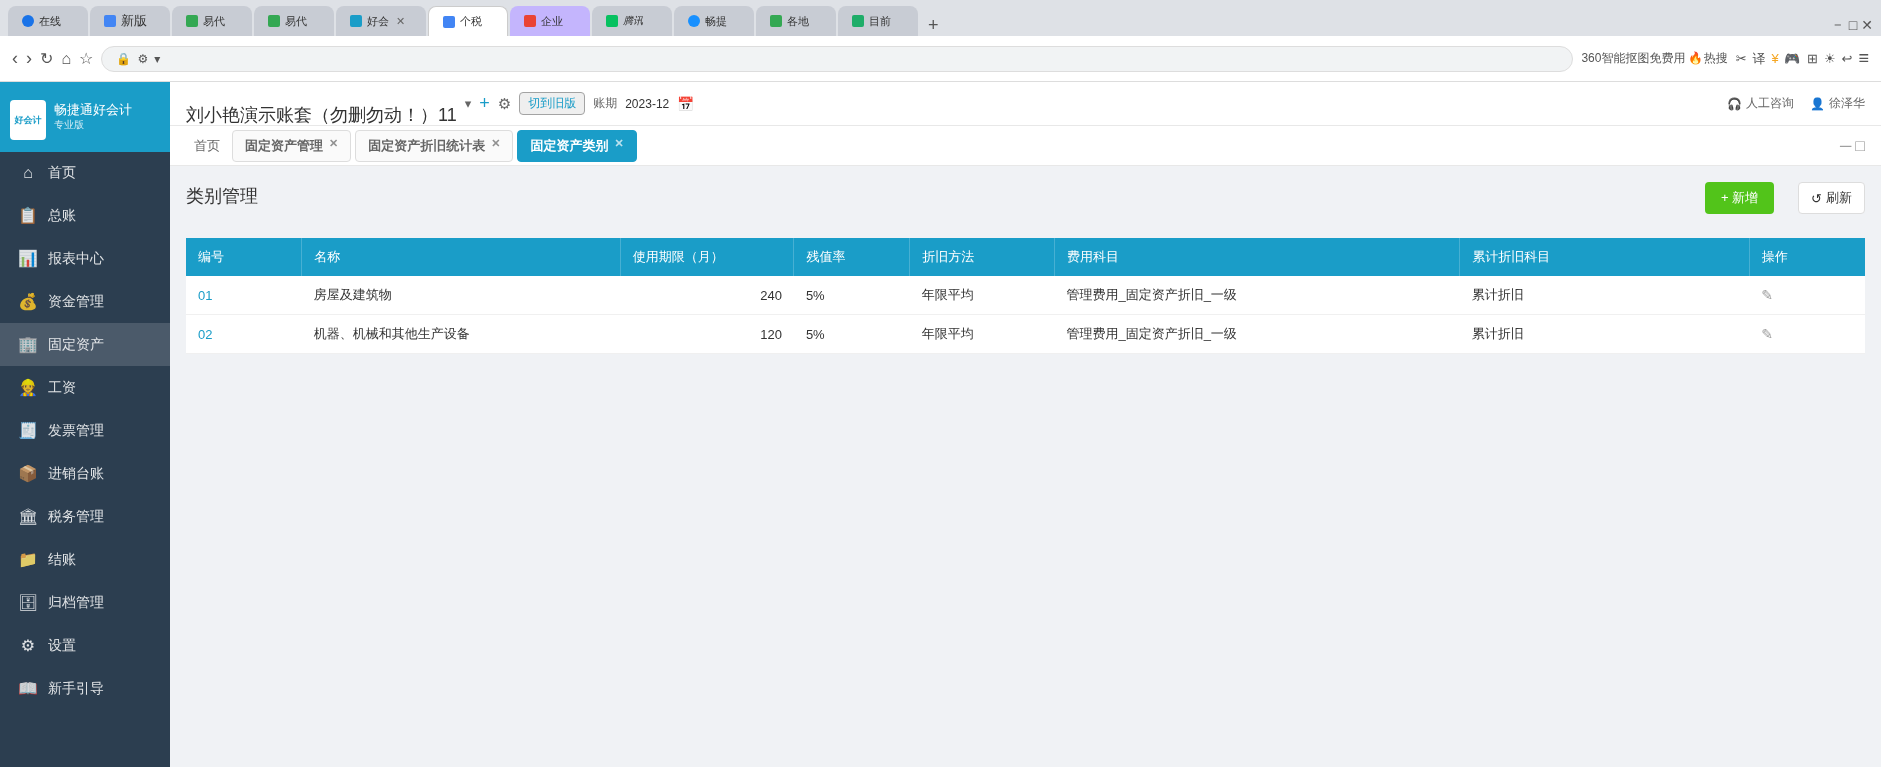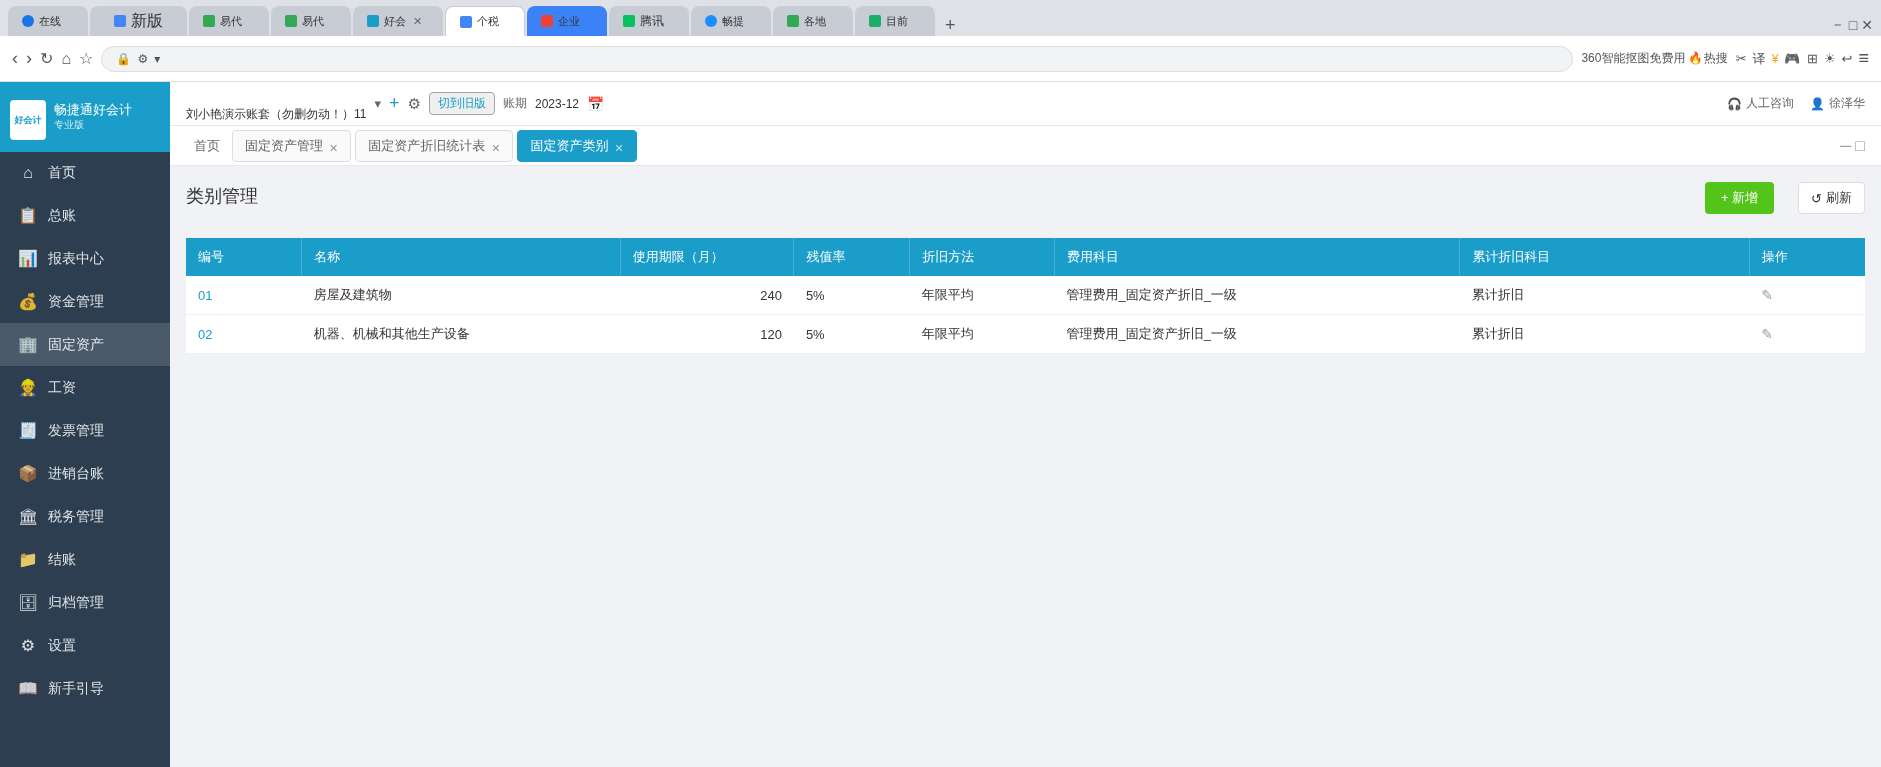--- a/index.html
+++ b/index.html
@@ -27,21 +27,21 @@
     .top-bar-left { display: flex; align-items: center; gap: 8px; font-size: 13px; }
     .account-tag { border: 1px solid #a3a3a3; color: #1a9dc8; padding: 2px 8px; border-radius: 4px; font-size: 12px; cursor: pointer; }
     .period-label { color: #666; font-size: 12px; }
     .period-val { color: #333; font-size: 12px; }
     .top-bar-right { display: flex; align-items: center; gap: 16px; color: #666; font-size: 12px; }
     .user-info { display: flex; align-items: center; gap: 4px; cursor: pointer; }
 
     
     .breadcrumb-tabs { display: flex; align-items: center; background: #fff; border-bottom: 1px solid #e8e8e8; padding: 0 16px; height: 40px; gap: 4px; }
     .breadcrumb-home { color: #666; font-size: 13px; cursor: pointer; padding: 8px 8px; }
-    .page-tab { display: flex; align-items: flex-end; gap: 6px; padding: 6px 12px; border: 1px solid #ddd; border-radius: 4px; font-size: 13px; cursor: pointer; color: #666; background: #fafafa; }
+    .page-tab { display: flex; align-items: flex-start; gap: 6px; padding: 6px 12px; border: 1px solid #ddd; border-radius: 4px; font-size: 13px; cursor: pointer; color: #666; background: #fafafa; font-weight: bold; }
     .page-tab.active-tab { background: #1a9dc8; color: #fff; border-color: #1a9dc8; }
     .tab-x { font-size: 11px; opacity: 0.7; }
 
     
     .content-area { flex: 1; padding: 16px; overflow: auto; }
 
     .page-title { font-size: 18px; color: #333; font-weight: 500; margin-bottom: 16px; }
 
     .action-bar { display: flex; justify-content: flex-end; gap: 24px; margin-bottom: 12px; }
     .btn-add { background: #52c41a; color: #fff; border: none; padding: 6px 16px; border-radius: 4px; cursor: pointer; font-size: 13px; display: flex; align-items: center; gap: 4px; }
@@ -60,46 +60,46 @@
     .edit-icon { color: #999; cursor: pointer; font-size: 14px; }
   </style>
 </head>
 <body>
 
 <div style="background:#dee1e6; display:flex; align-items:flex-end; padding: 4px 0 0 8px; height:36px; gap:2px;">
   <div style="display:flex;align-items:center;gap:5px;padding:5px 14px;background:#c8ccd4;border-radius:8px 8px 0 0;font-size:11px;height:30px;min-width:80px;">
     <span style="width:12px;height:12px;background:#1a73e8;border-radius:50%;display:inline-block;"></span>
     <span>在线</span>
   </div>
-  <div style="display:flex;align-items:center;gap:5px;padding:5px 24px;background:#c8ccd4;border-radius:8px 8px 0 0;font-size:16px;height:30px;min-width:80px;">
+  <div style="display:flex;align-items:center;gap:5px;padding:5px 14px;background:#c8ccd4;border-radius:8px 8px 0 0;font-size:13px;height:30px;min-width:80px;">
     <span style="width:12px;height:12px;background:#4285f4;border-radius:2px;display:inline-block;"></span>
     <span>新版</span>
   </div>
   <div style="display:flex;align-items:center;gap:5px;padding:5px 14px;background:#c8ccd4;border-radius:8px 8px 0 0;font-size:11px;height:30px;min-width:80px;">
     <span style="width:12px;height:12px;background:#34a853;border-radius:2px;display:inline-block;"></span>
     <span>易代</span>
   </div>
   <div style="display:flex;align-items:center;gap:5px;padding:5px 14px;background:#c8ccd4;border-radius:8px 8px 0 0;font-size:11px;height:30px;min-width:80px;">
     <span style="width:12px;height:12px;background:#34a853;border-radius:2px;display:inline-block;"></span>
     <span>易代</span>
   </div>
   <div style="display:flex;align-items:center;gap:5px;padding:5px 14px;background:#c8ccd4;border-radius:8px 8px 0 0;font-size:11px;height:30px;min-width:90px;">
     <span style="width:12px;height:12px;background:#1a9dc8;border-radius:2px;display:inline-block;"></span>
     <span>好会</span>
     <span style="font-size:11px;color:#666;margin-left:2px;">✕</span>
   </div>
   <div style="display:flex;align-items:center;gap:5px;padding:5px 14px;background:#fff;border-radius:8px 8px 0 0;font-size:11px;height:30px;min-width:80px;border:1px solid #ccc;border-bottom:none;">
     <span style="width:12px;height:12px;background:#4285f4;border-radius:2px;display:inline-block;"></span>
     <span>个税</span>
   </div>
-  <div style="display:flex;align-items:center;gap:5px;padding:5px 14px;background:#3b82f6;border-radius:8px 8px 0 0;font-size:11px;height:30px;min-width:80px;">
+  <div style="display:flex;align-items:center;gap:5px;padding:5px 14px;background:#c4b5fd;border-radius:8px 8px 0 0;font-size:11px;height:30px;min-width:80px;">
     <span style="width:12px;height:12px;background:#ea4335;border-radius:2px;display:inline-block;"></span>
     <span>企业</span>
   </div>
-  <div style="display:flex;align-items:center;gap:5px;padding:5px 14px;background:#c8ccd4;border-radius:8px 8px 0 0;font-size:12px;height:30px;min-width:80px;">
+  <div style="display:flex;align-items:center;gap:5px;padding:5px 14px;background:#c8ccd4;border-radius:8px 8px 0 0;font-size:10px;height:30px;min-width:80px;font-style:italic;">
     <span style="width:12px;height:12px;background:#07c160;border-radius:2px;display:inline-block;"></span>
     <span>腾讯</span>
   </div>
   <div style="display:flex;align-items:center;gap:5px;padding:5px 14px;background:#c8ccd4;border-radius:8px 8px 0 0;font-size:11px;height:30px;min-width:80px;">
     <span style="width:12px;height:12px;background:#1890ff;border-radius:50%;display:inline-block;"></span>
     <span>畅提</span>
   </div>
   <div style="display:flex;align-items:center;gap:5px;padding:5px 14px;background:#c8ccd4;border-radius:8px 8px 0 0;font-size:11px;height:30px;min-width:80px;">
     <span style="width:12px;height:12px;background:#34a853;border-radius:2px;display:inline-block;"></span>
     <span>各地</span>
@@ -205,21 +205,21 @@
     <div class="sidebar-item">
       <span class="sidebar-item-icon">📖</span>
       <span>新手引导</span>
     </div>
   </div>
 
   <div class="main-content">
 
     <div class="top-bar">
       <div class="top-bar-left">
-        <span style="font-size:12px;color:#333;margin-top:22px;">刘小艳演示账套（勿删勿动！）11</span>
+        <span style="font-size:18px;color:#333;margin-top:22px;">刘小艳演示账套（勿删勿动！）11</span>
         <span style="color:#666;cursor:pointer;">▾</span>
         <button style="background:none;border:none;cursor:pointer;font-size:18px;color:#1a9dc8;">+</button>
         <button style="background:none;border:none;cursor:pointer;font-size:15px;color:#666;">⚙</button>
         <button class="account-tag">切到旧版</button>
         <span class="period-label">账期</span>
         <span class="period-val">2023-12</span>
         <button style="background:none;border:none;cursor:pointer;font-size:14px;color:#1a9dc8;">📅</button>
       </div>
       <div class="top-bar-right">
         <div class="user-info">

